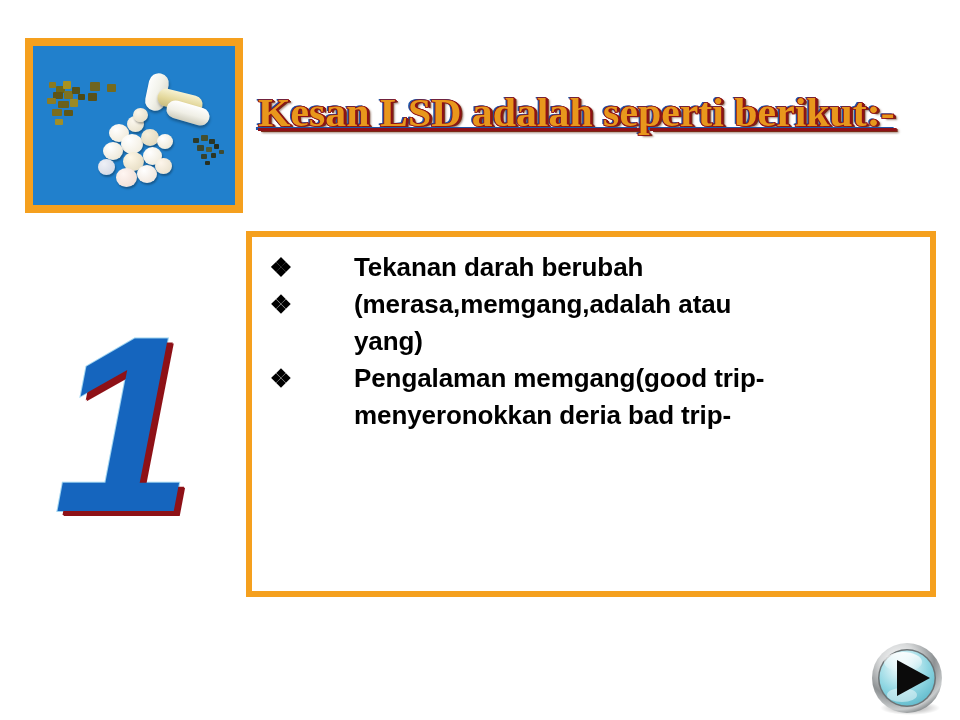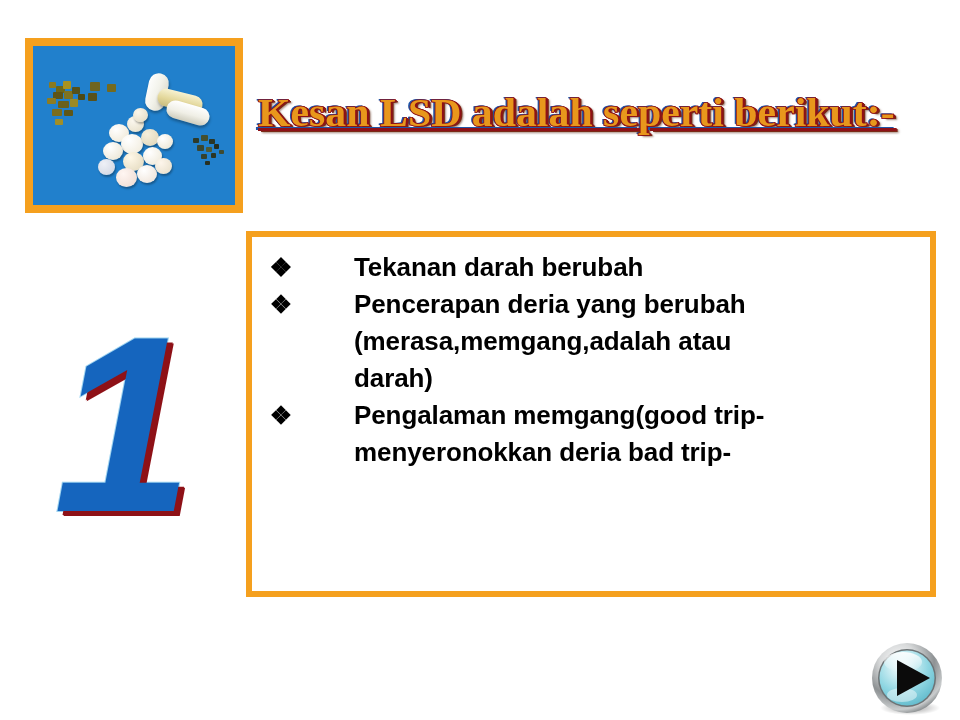--- a/index.html
+++ b/index.html
@@ -222,23 +222,22 @@
     <ul class="bullet-list" id="bullet-list">
         <li class="bullet-item">
           <span class="bullet-glyph">❖</span>
         </li>
         <li class="bullet-item">
           <span class="bullet-glyph">❖</span>
           <span class="bullet-line">Tekanan darah berubah</span>
         </li>
         <li class="bullet-item">
           <span class="bullet-glyph">❖</span>
-          <span class="bullet-line">Pencerapan deria yang berubah</span>
           <span class="bullet-line">(merasa,memgang,adalah atau</span>
-          <span class="bullet-line">darah)</span>
+          <span class="bullet-line">yang)</span>
         </li>
         <li class="bullet-item">
           <span class="bullet-glyph">❖</span>
           <span class="bullet-line">Pengalaman memgang(good trip-</span>
           <span class="bullet-line">menyeronokkan deria bad trip-</span>
         </li>
       </ul>
   </div>
 
   <div class="next-button" title="next">

